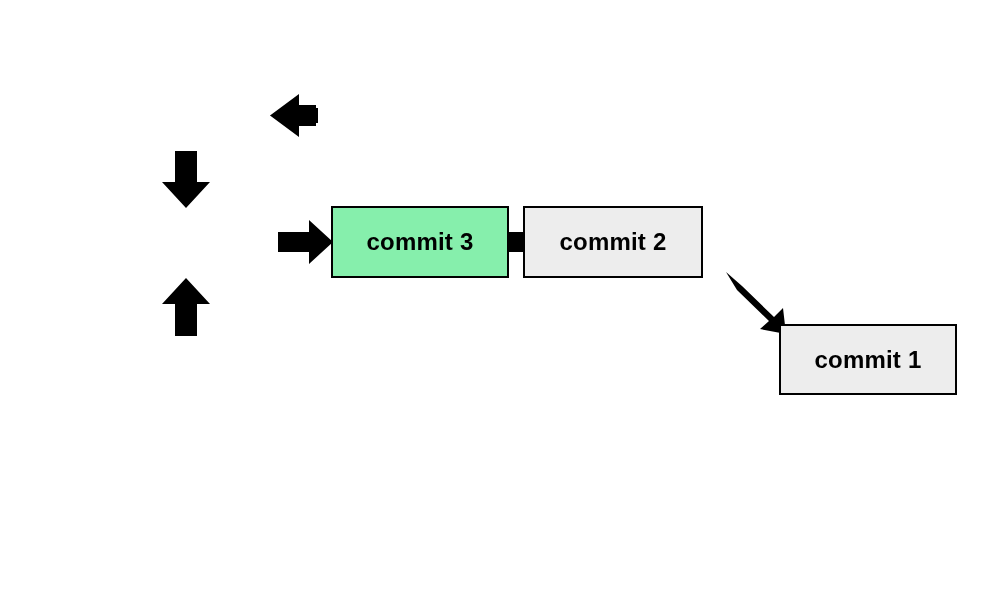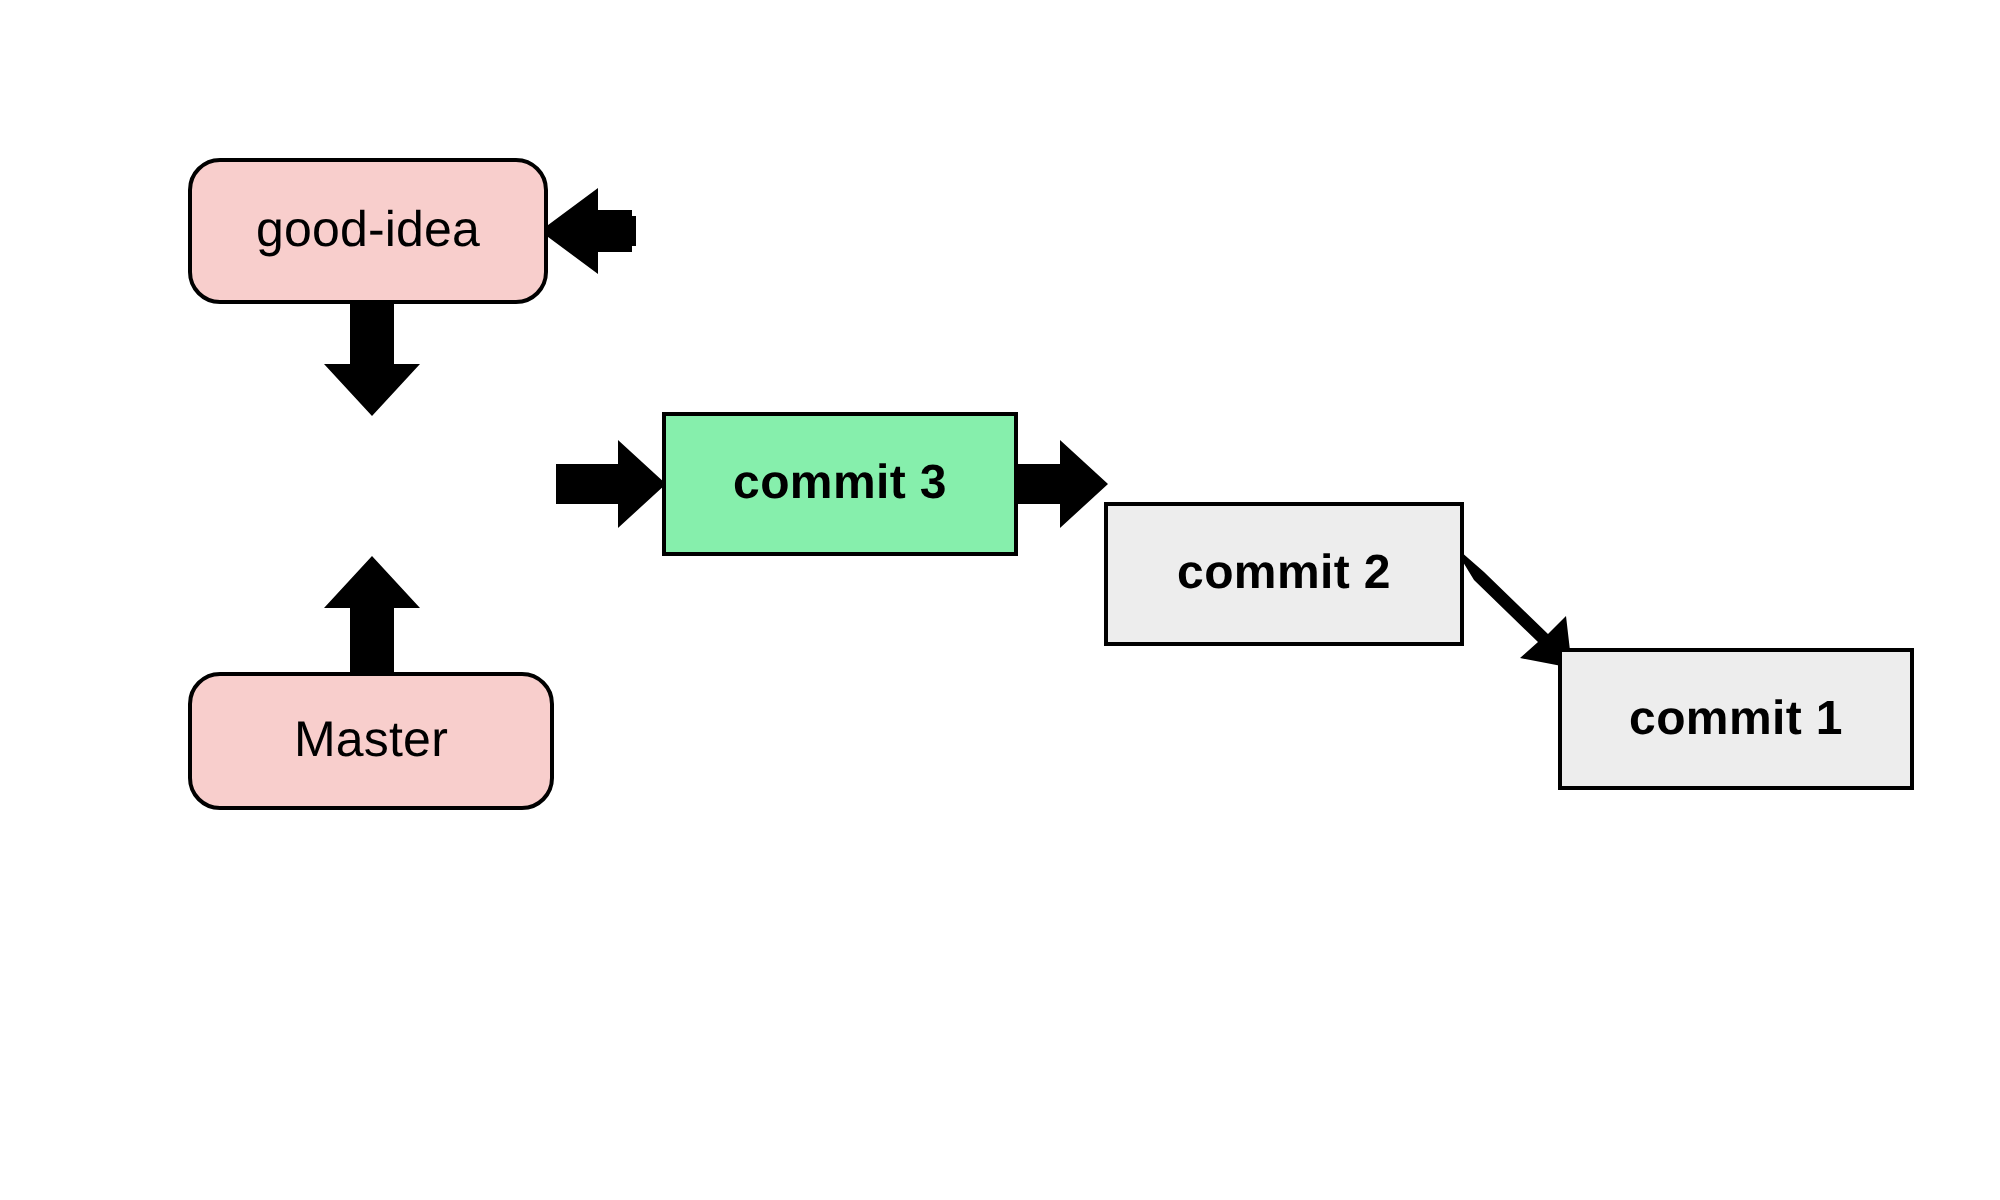--- a/index.html
+++ b/index.html
@@ -79,35 +79,29 @@
 
     <g>
       <path d="M 726 272 L 742 286 L 774 317 L 783 308 L 786 334 L 760 329 L 769 321 L 737 290 Z" fill="#000000" stroke="none"></path>
     </g>
 
     <g>
       <path d="M 175 336 L 175 304 L 162 304 L 186 278 L 210 304 L 197 304 L 197 336 Z" fill="#000000" stroke="none"></path>
     </g>
   </svg>
 
-  <div class="node node-ref" style="left:94px; top:79px; width:180px; height:73px; background:#f8cecc;">
-    <span class="node-label">good-idea</span>
-  </div>
 
 
 
   <div class="node node-commit" style="left:331px; top:206px; width:178px; height:72px; background:#86efac;">
     <span class="node-label">commit 3</span>
   </div>
 
-  <div class="node node-commit" style="left:552px; top:206px; width:180px; height:72px; background:#ededed;margin-top:45px;">
+  <div class="node node-commit" style="left:523px; top:206px; width:180px; height:72px; background:#ededed;">
     <span class="node-label">commit 2</span>
   </div>
 
   <div class="node node-commit" style="left:779px; top:324px; width:178px; height:71px; background:#ededed;">
     <span class="node-label">commit 1</span>
   </div>
 
-  <div class="node node-ref" style="left:94px; top:336px; width:183px; height:69px; background:#f8cecc;">
-    <span class="node-label">Master</span>
-  </div>
 
 </div>
 
 </body></html>

